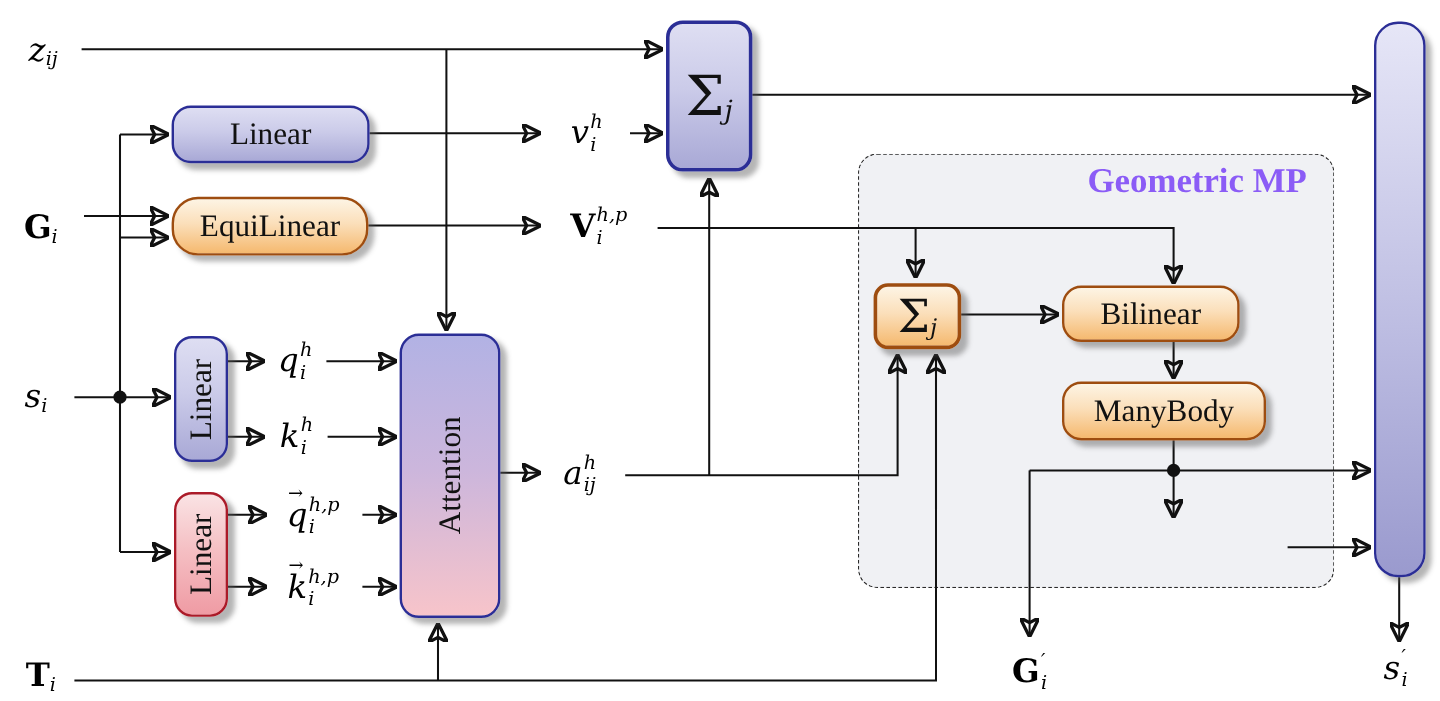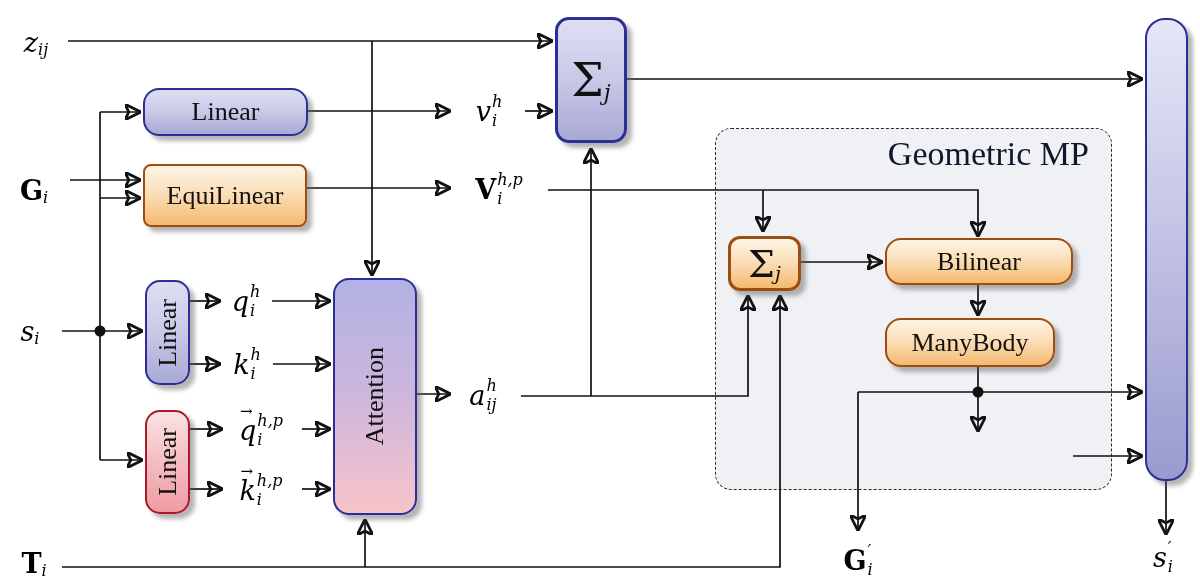--- a/index.html
+++ b/index.html
@@ -8,21 +8,21 @@
     font-family:"DejaVu Serif", serif;
   }
   
   .mp-box{
     position:absolute;left:715px;top:128px;width:397px;height:362px;
     background:#f0f1f4;border:1.8px dashed #2a2a2a;border-radius:16px;box-sizing:border-box;
   }
   .mp-title{
     position:absolute;right:22px;top:6px;
     font-family:"Liberation Serif","DejaVu Serif",serif;
-    font-size:34px;color:#0f172a;white-space:nowrap;
+    font-size:29px;color:#8b5cf6;white-space:nowrap;font-weight:bold;
   }
   
   svg.wires{position:absolute;left:0;top:0;}
   svg.wires path{fill:none;stroke:#111;stroke-width:1.7px;}
   
   .node{
     position:absolute;box-sizing:border-box;display:flex;align-items:center;justify-content:center;
     font-family:Liberation Serif, serif;font-size:26px;color:#111;
     box-shadow:5px 5px 4px rgba(90,90,90,0.45);
   }
@@ -118,21 +118,21 @@
     <path d="M1073 456 H1142" marker-end="url(#arr)"></path>
     <path d="M1166 481 V534" marker-end="url(#arr)"></path>
     <circle cx="100" cy="331" r="5.5" fill="#111"></circle>
     <circle cx="978" cy="392" r="5.5" fill="#111"></circle>
   </svg>
 
   <div class="node blue" style="left:143px;top:88px;width:165px;height:48px;border-radius:16px;">
     <span>Linear</span>
   </div>
 
-  <div class="node orange" style="left:143px;top:164px;width:164px;height:63px;border-radius:8px;">
+  <div class="node orange" style="left:143px;top:164px;width:164px;height:49px;border-radius:22px;">
     <span>EquiLinear</span>
   </div>
 
   <div class="node blue" style="left:145px;top:280px;width:45px;height:105px;border-radius:15px;">
     <span class="vtext">Linear</span>
   </div>
 
   <div class="node red" style="left:145px;top:410px;width:45px;height:104px;border-radius:15px;">
     <span class="vtext">Linear</span>
   </div>
@@ -144,21 +144,21 @@
   <div class="node blue sum" style="left:555px;top:17px;width:72px;height:126px;border-radius:14px;border-width:3px;">
     <span class="sigma">Σ</span>
       <span class="sigsub">j</span>
   </div>
 
   <div class="node orange sum" style="left:728px;top:236px;width:73px;height:55px;border-radius:12px;border-width:3px;">
     <span class="sigma small">Σ</span>
       <span class="sigsub small">j</span>
   </div>
 
-  <div class="node orange" style="left:885px;top:238px;width:188px;height:47px;border-radius:16px;">
+  <div class="node orange" style="left:885px;top:238px;width:148px;height:47px;border-radius:16px;">
     <span>Bilinear</span>
   </div>
 
   <div class="node orange" style="left:885px;top:318px;width:170px;height:49px;border-radius:16px;">
     <span>ManyBody</span>
   </div>
 
 
   <div class="node tall" style="left:1145px;top:18px;width:43px;height:463px;border-radius:20px;">
     

